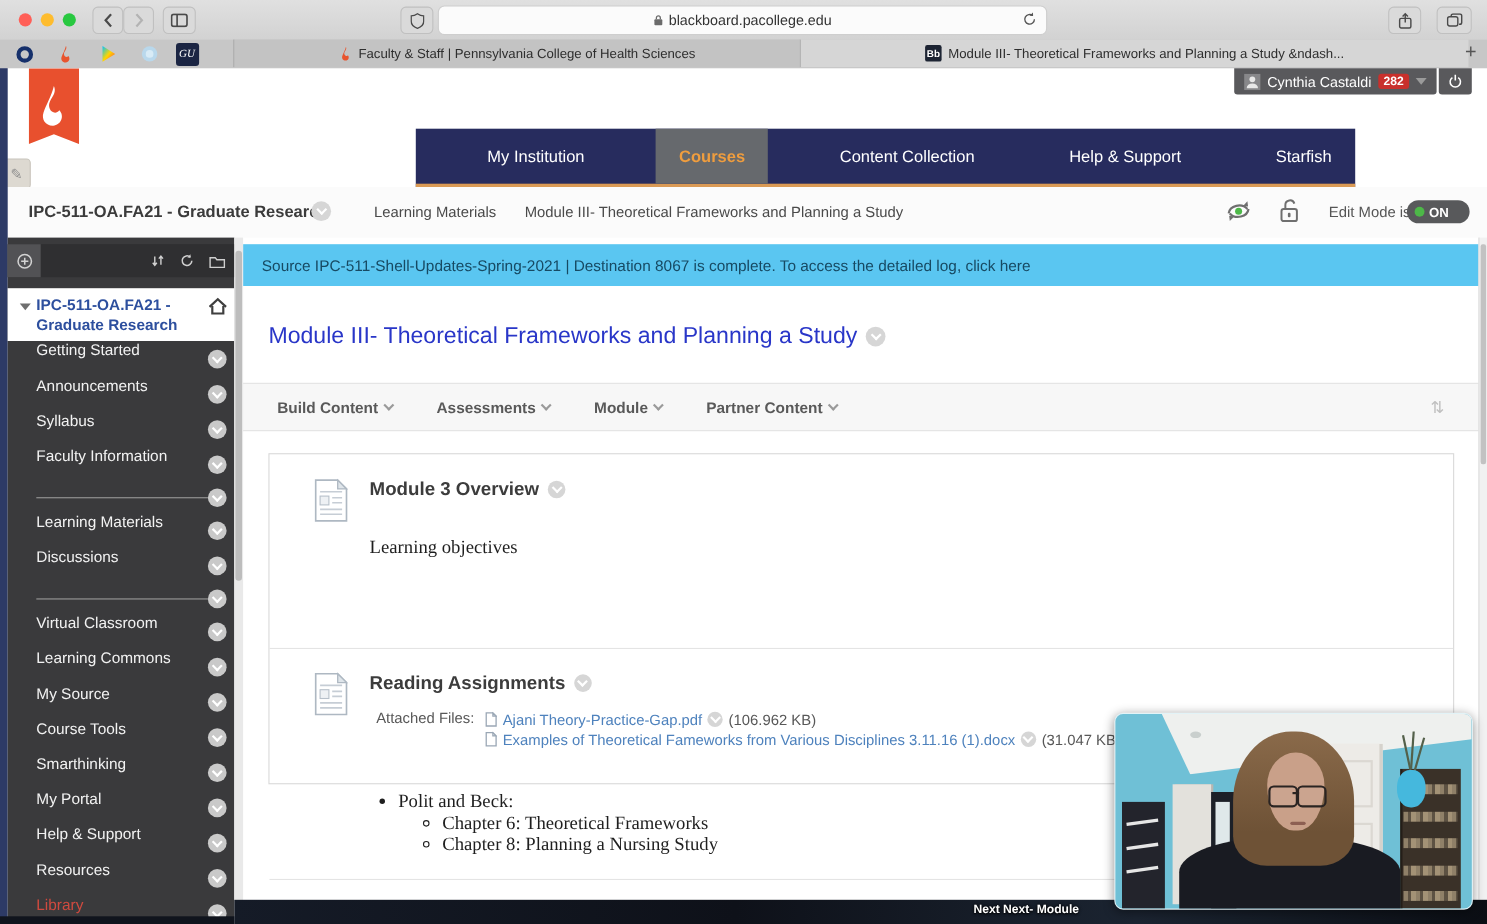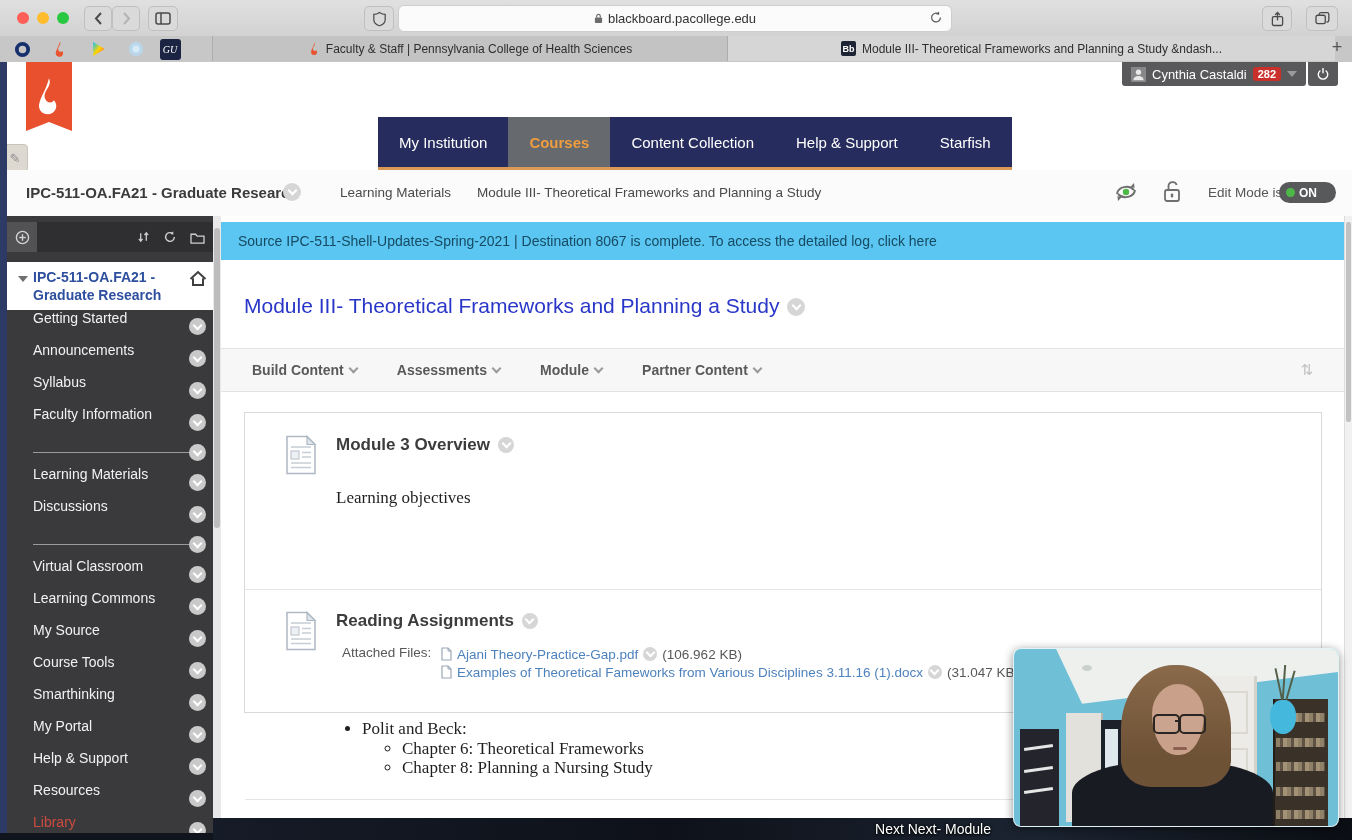--- a/index.html
+++ b/index.html
@@ -36,21 +36,21 @@
   .bbheader{position:absolute;top:62px;left:0;width:1352px;height:108px;background:#fff;}
   .logo{position:absolute;left:26px;top:0;width:46px;height:69px;background:#e8502e;
         clip-path:polygon(0 0,100% 0,100% 100%,50% 87%,0 100%);display:flex;align-items:center;justify-content:center;}
   .userbox{position:absolute;left:1122px;top:0;height:24px;background:#59595c;border-radius:0 0 3px 3px;
            display:flex;align-items:center;gap:6px;padding:0 9px;color:#fff;font-size:13px;}
   .badge{background:#c9302c;color:#fff;font-size:11px;font-weight:bold;padding:1px 5px;border-radius:3px;}
   .caret{width:0;height:0;border-left:5px solid transparent;border-right:5px solid transparent;border-top:6px solid #9a9a9a;}
   .powerbox{position:absolute;left:1308px;top:0;width:30px;height:24px;background:#59595c;border-radius:0 0 3px 3px;
             display:flex;align-items:center;justify-content:center;}
   .bbnav{position:absolute;left:378px;top:55px;height:50px;display:flex;background:#272c5e;border-bottom:3px solid #da9a55;}
-  .bbnav .ntab{height:50px;display:flex;align-items:center;padding:0 21px;color:#fff;font-size:15px;}
+  .bbnav .ntab{height:50px;display:flex;align-items:center;padding:0 21px;color:#fff;font-size:15px;margin-left:44px;}
   .bbnav .ntab.active{background:#66696d;color:#ef9d3e;font-weight:bold;}
   .penciltab{position:absolute;left:2px;top:82px;width:24px;height:26px;background:#ddd9d1;border:1px solid #c8c4bb;
              border-radius:4px;color:#8e8e8e;font-size:13px;display:flex;align-items:center;justify-content:center;}
 
   
   .crumbbar{position:absolute;top:170px;left:0;width:1352px;height:46px;background:#fbfbfb;}
   .crumb-course{position:absolute;left:26px;top:14px;font-size:15px;font-weight:bold;color:#3b3b3b;}
   .crumb{position:absolute;top:15px;font-size:13.5px;color:#4a4a4a;}
   .chevcircle{border-radius:50%;background:#d6d6d6;display:inline-flex;align-items:center;justify-content:center;}
   .chevcircle::after{content:"";width:5px;height:5px;border-right:2px solid #fff;border-bottom:2px solid #fff;
@@ -116,22 +116,22 @@
   .bullets{position:absolute;left:99px;top:118px;margin:0;padding-left:18px;line-height:19.5px;}
   .bullets ul{margin:0;padding-left:40px;list-style-type:circle;}
 
   
   .vsb{position:absolute;right:0;top:216px;width:7px;height:602px;background:#f1f1f1;border-left:1px solid #dddddd;z-index:12;}
   .vsb .thumb{position:absolute;left:1px;top:6px;width:5px;height:200px;border-radius:2px;background:#c2c2c2;}
 
   
   .band{position:absolute;left:213px;top:818px;width:1139px;height:22px;z-index:55;
         background:linear-gradient(90deg,#151b27,#0e1119 40%,#1b2431 72%,#0b0e14);}
-  .caption{position:absolute;left:630px;top:3px;width:180px;text-align:center;color:#fff;font-size:14px;
-           font-weight:normal;text-shadow:0 0 3px #000,0 1px 2px #000;}
+  .caption{position:absolute;left:630px;top:3px;width:180px;text-align:center;color:#fff;font-size:11px;
+           font-weight:bold;text-shadow:0 0 3px #000,0 1px 2px #000;}
   .bandleft{position:absolute;left:0;top:833px;width:213px;height:7px;background:#10141d;z-index:54;}
 
   
   .cam{position:absolute;left:1013px;top:648px;width:324px;height:177px;border-radius:8px;overflow:hidden;
        background:#6fc0d6;border:1px solid rgba(255,255,255,.8);box-shadow:0 2px 10px rgba(0,0,0,.45);z-index:60;}
   .cam .ceiling{position:absolute;left:0;top:0;width:100%;height:100%;background:#eef0ee;
                 clip-path:polygon(13% 0,100% 0,100% 13%,21% 31%);}
   .cam .lightfx{position:absolute;left:21%;top:9%;width:10px;height:6px;border-radius:50%;background:#c9cfcd;}
   .cam .lshelf{position:absolute;left:2%;top:45%;width:12%;height:55%;background:#23242c;}
   .cam .slat{position:absolute;left:8%;width:9%;height:3px;background:#e6e6e6;transform:rotate(-8deg);}

